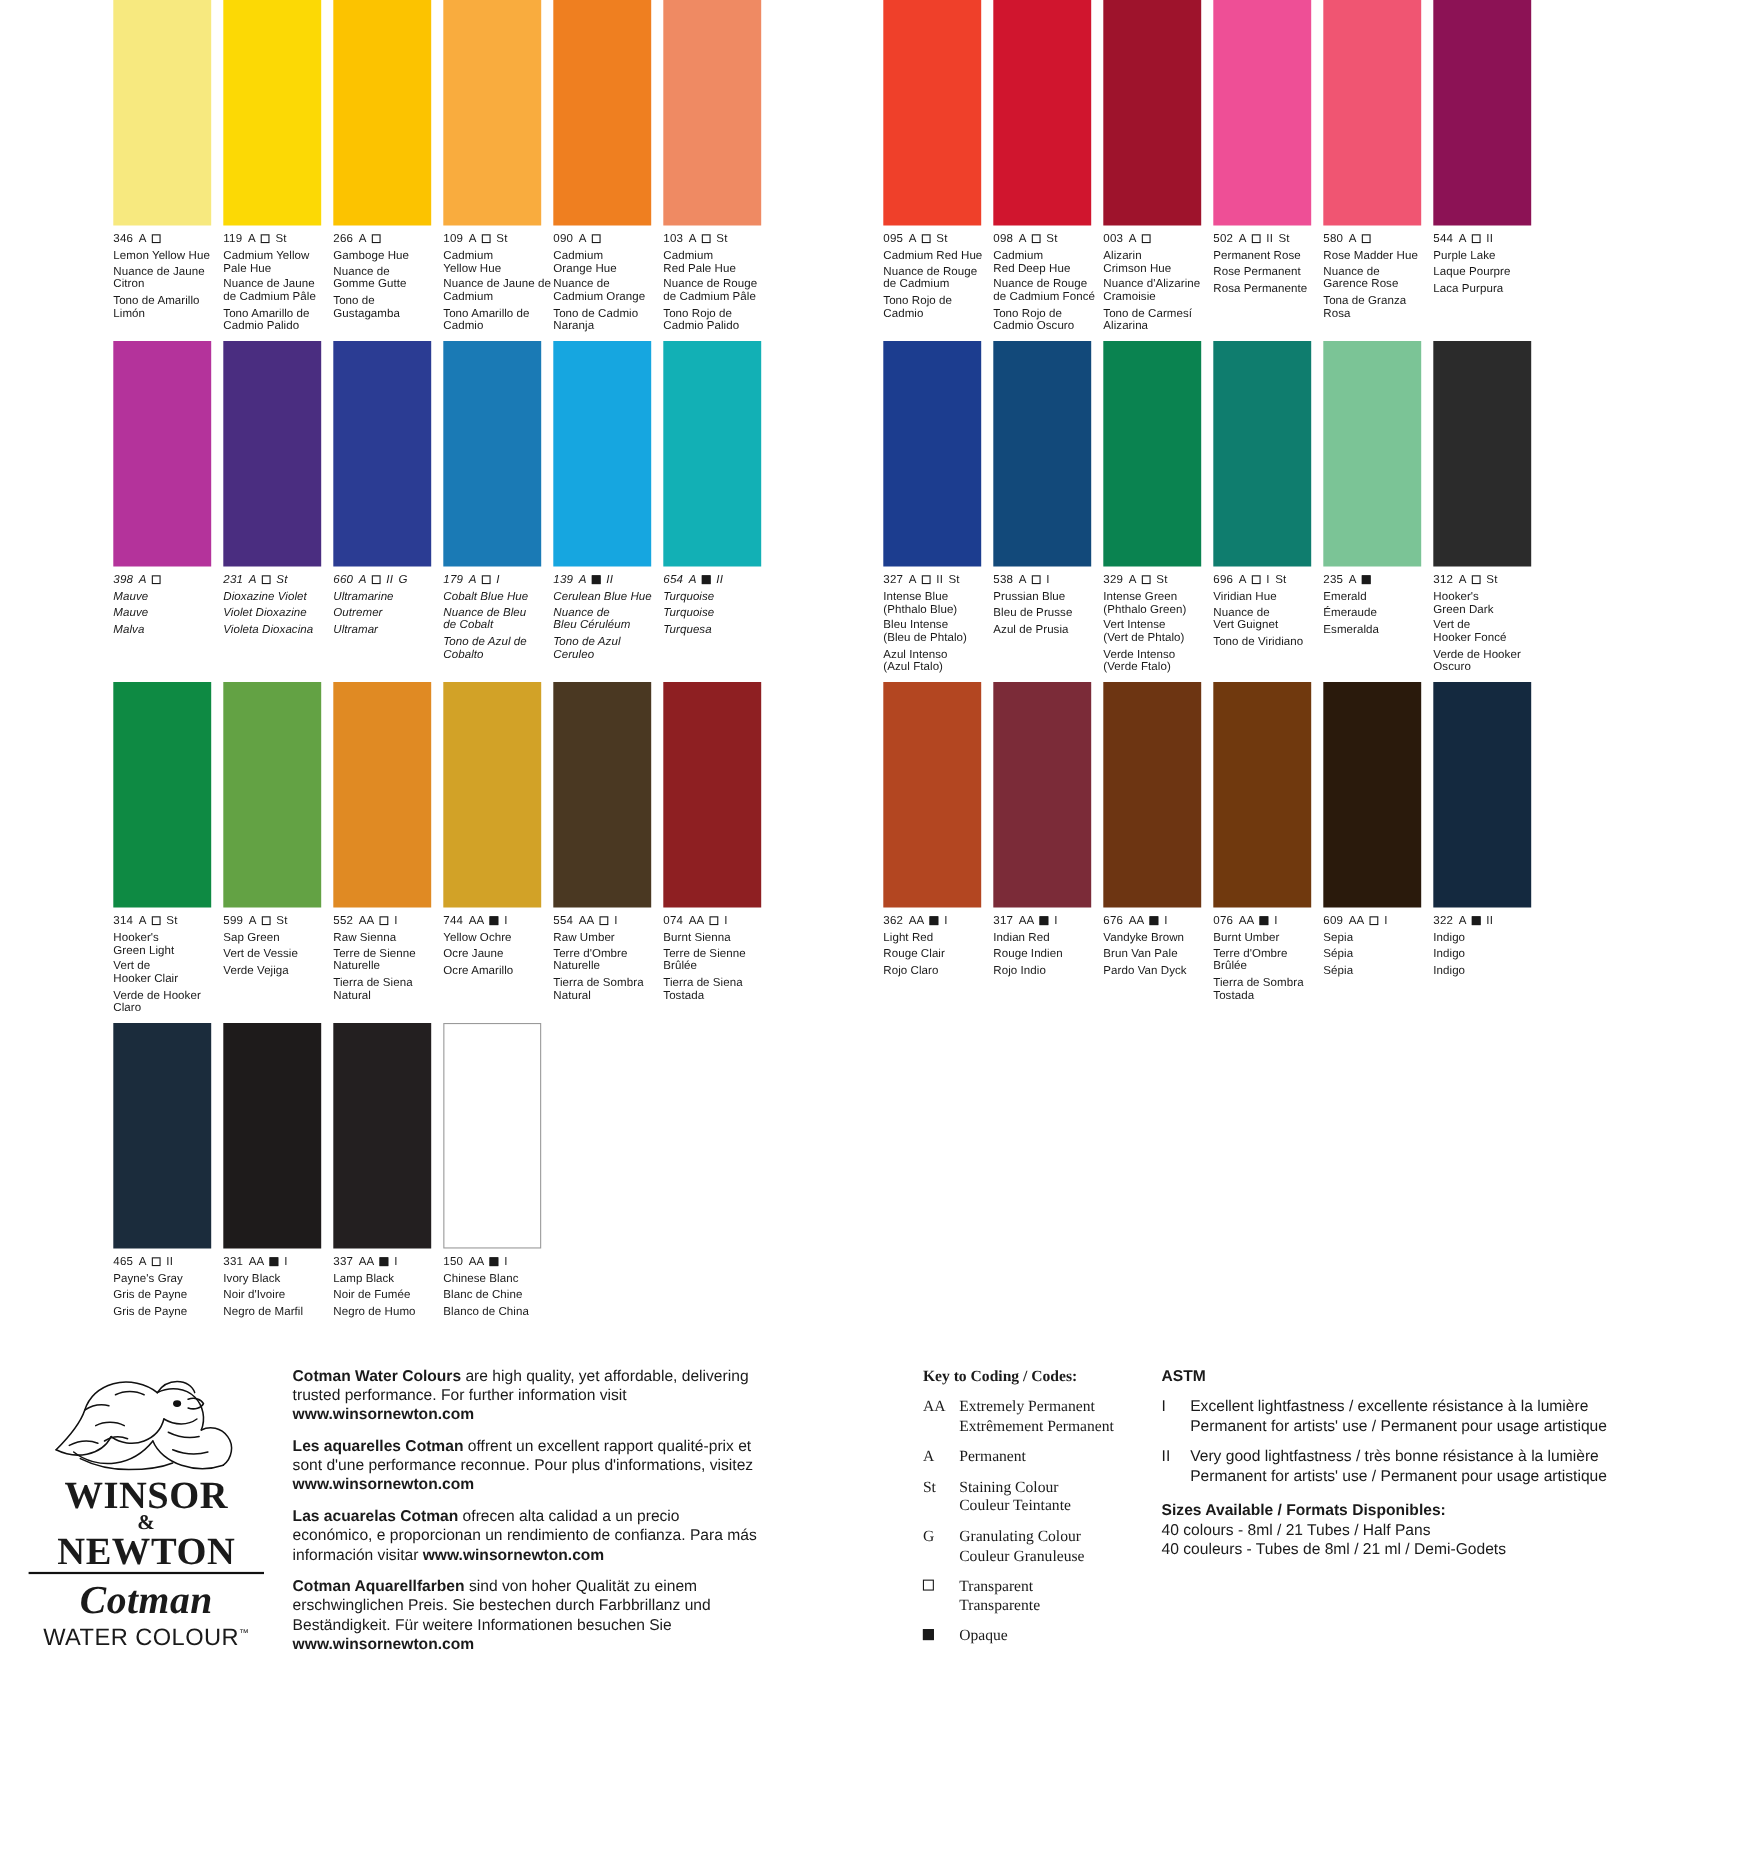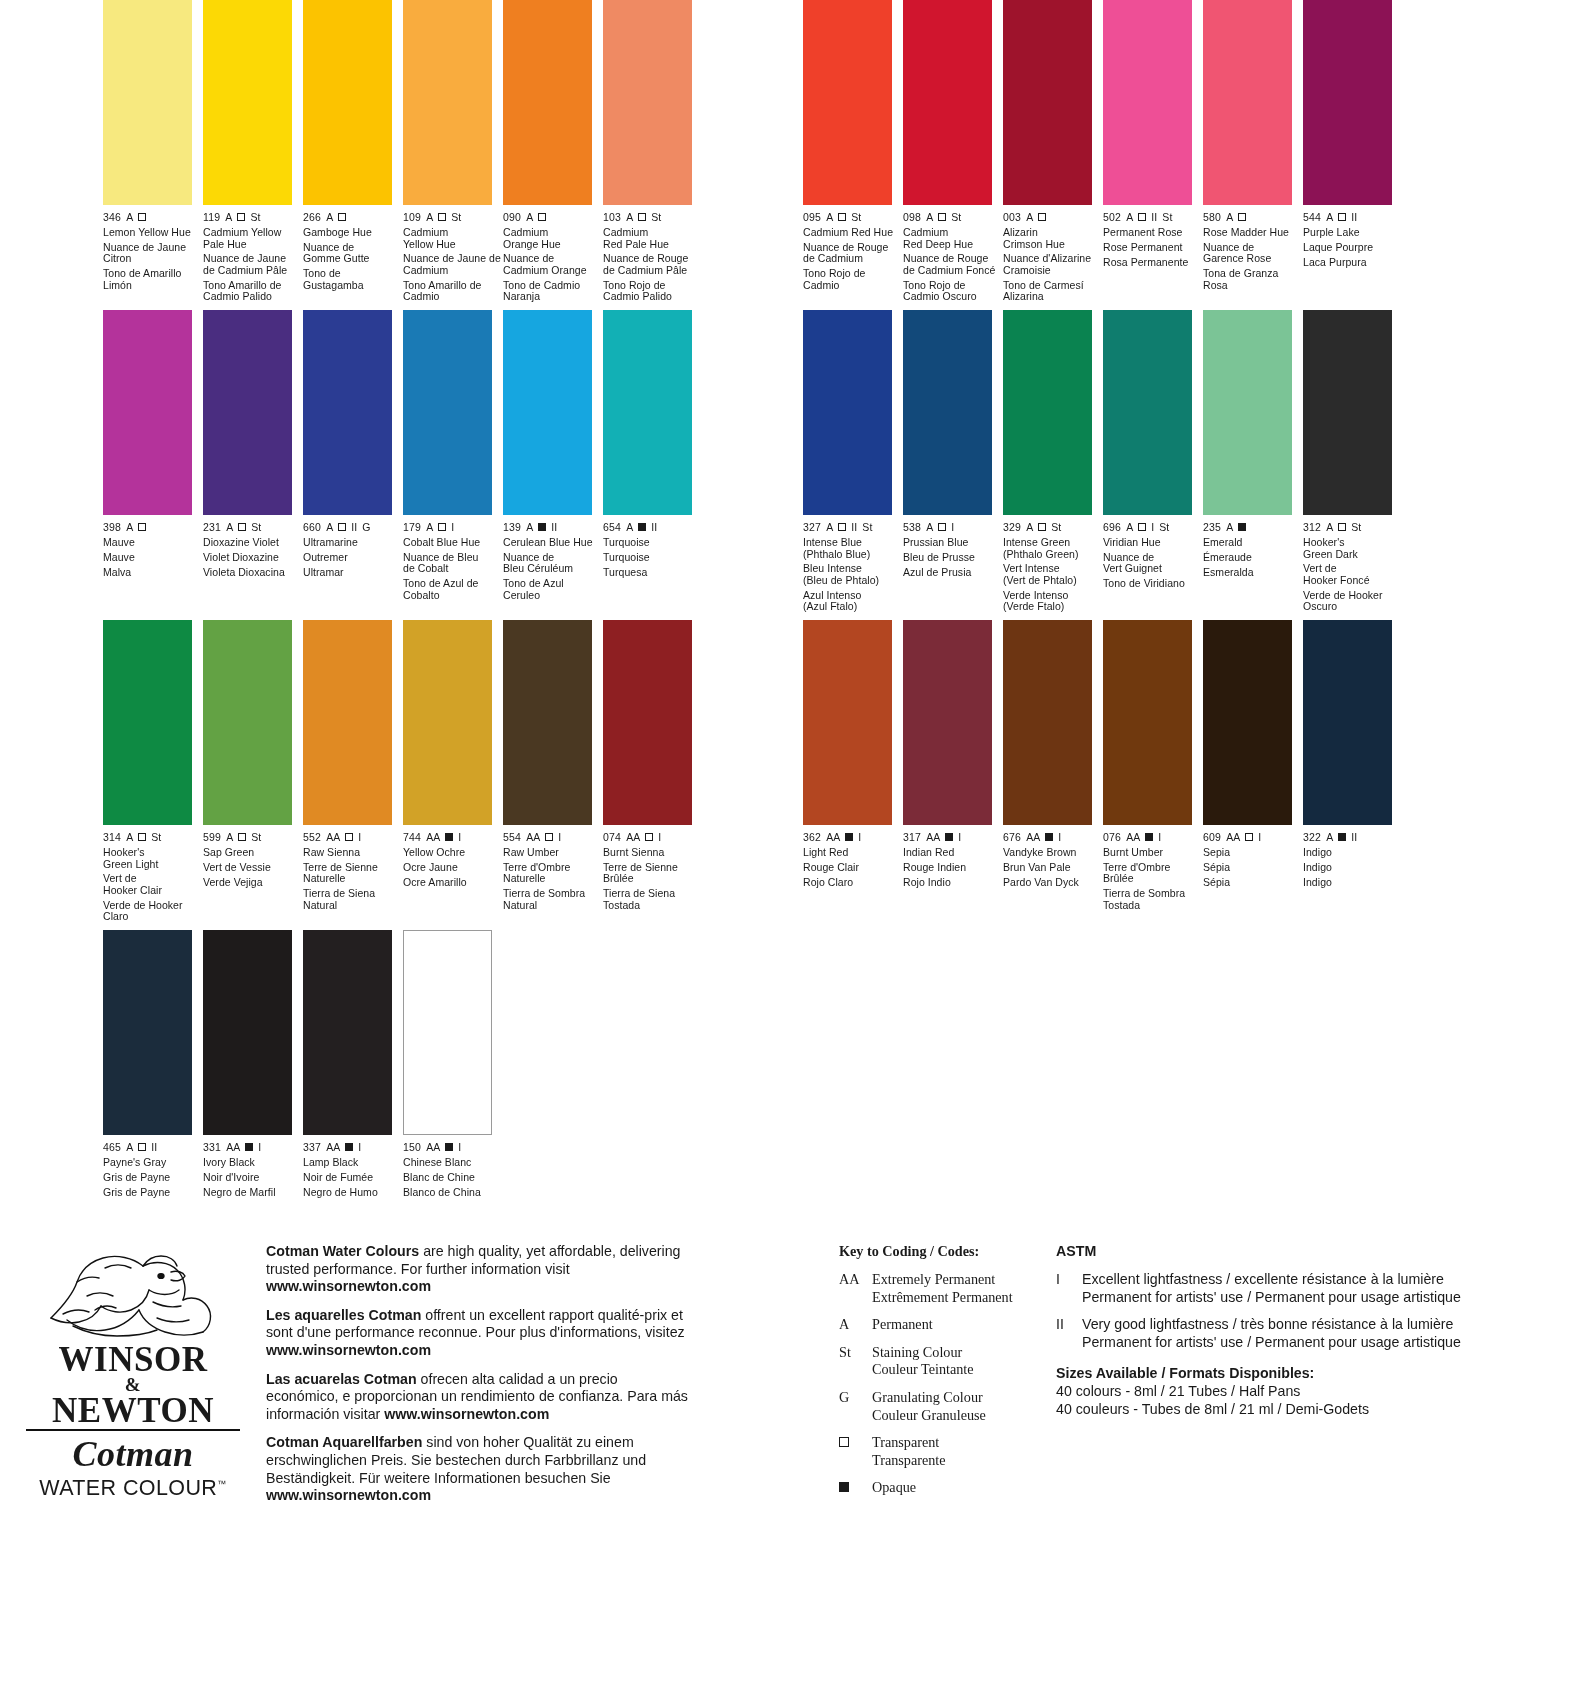--- a/index.html
+++ b/index.html
@@ -207,21 +207,21 @@
             <span class="op-box"></span>
             <span class="astm">St</span>
           </div>
           <div class="swatch-names">
             <div class="nm">Cadmium<br>Red Pale Hue</div>
             <div class="nm">Nuance de Rouge<br>de Cadmium Pâle</div>
             <div class="nm">Tono Rojo de<br>Cadmio Palido</div>
           </div>
         </div>
       </div>
-      <div class="swatch-row" style="height: 310px;">
+      <div class="swatch-row" style="height: 310px; font-style: italic;">
         <div class="swatch-cell">
           <div class="swatch-chip" style="background: rgb(180, 51, 155); height: 205px;"></div>
           <div class="swatch-meta">
             <span class="code">398</span>
             <span class="perm">A</span>
             <span class="op-box"></span>
           </div>
           <div class="swatch-names">
             <div class="nm">Mauve</div>
             <div class="nm">Mauve</div>

